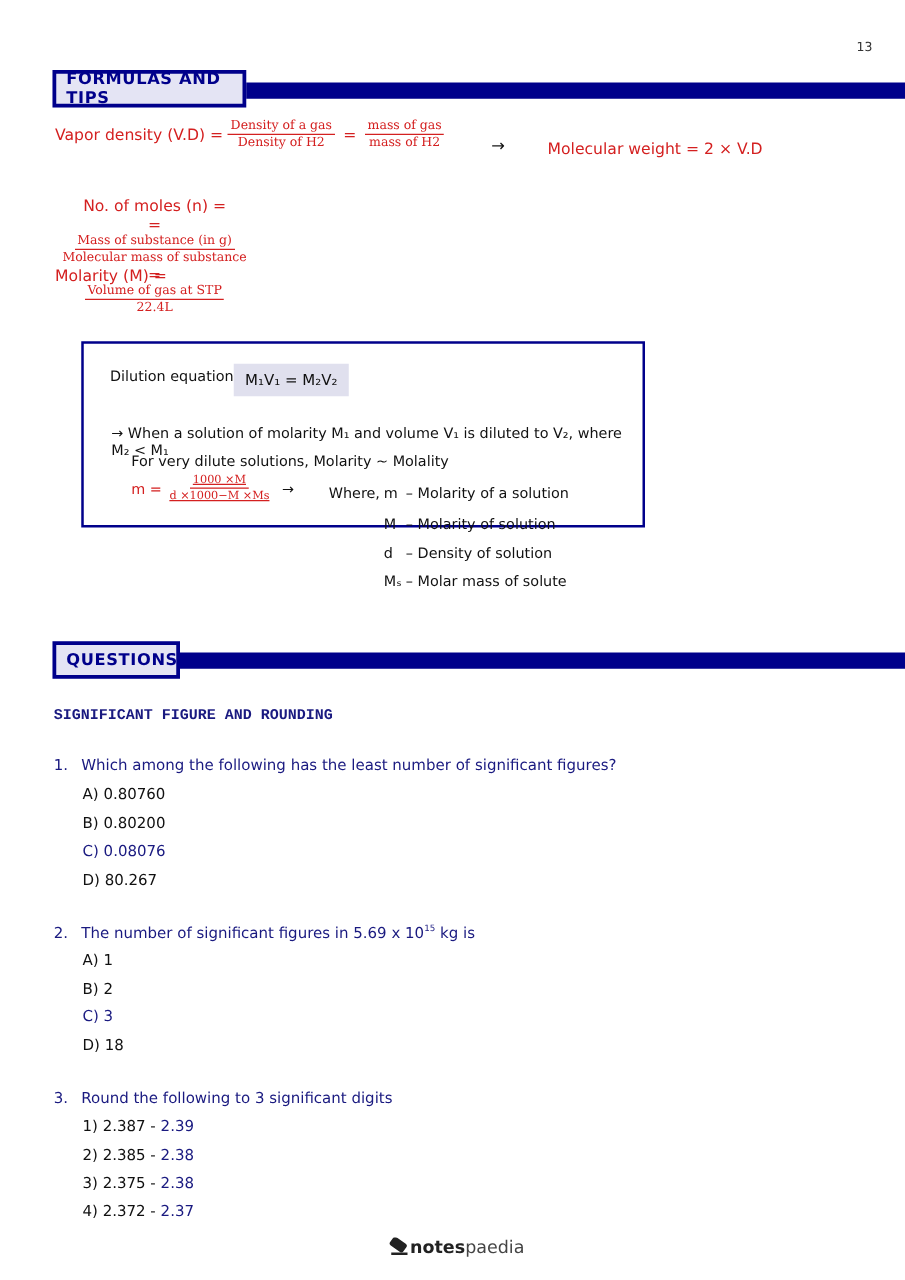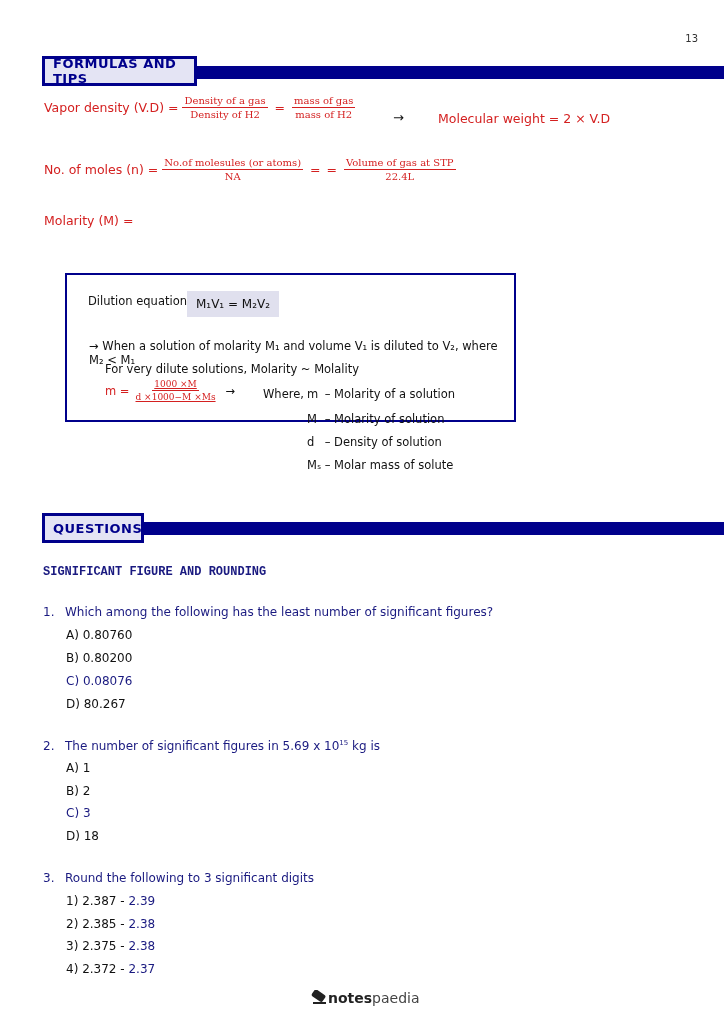--- a/index.html
+++ b/index.html
@@ -47,27 +47,27 @@
     </span>
   <span class="eq">=</span>
   <span class="frac">
       <span class="num">mass of gas</span>
       <span class="den">mass of H2</span>
     </span>
 </div>
 <div class="abs" style="left:393px; top:110px; font-size:13px;">→</div>
 <div class="abs red" style="left:438px; top:111px; font-size:12.5px;">Molecular weight = 2 × V.D</div>
 
-<div class="abs formula red" style="left:44px; top:157px;">
+<div class="abs formula red" style="left:44px; top:157px;flex-direction:column;">
   <span>No. of moles (n) =</span>
+  <span class="eq">=</span>
   <span class="frac">
-      <span class="num">No.of molesules (or atoms)</span>
-      <span class="den">NA</span>
+      <span class="num">Mass of substance (in g)</span>
+      <span class="den">Molecular mass of substance</span>
     </span>
-  <span class="eq">=</span>
   <span class="eq">=</span>
   <span class="frac">
       <span class="num">Volume of gas at STP</span>
       <span class="den">22.4L</span>
     </span>
 </div>
 
 <div class="abs formula red" style="left:44px; top:213px;">
   <span>Molarity (M) =</span>
 </div>

